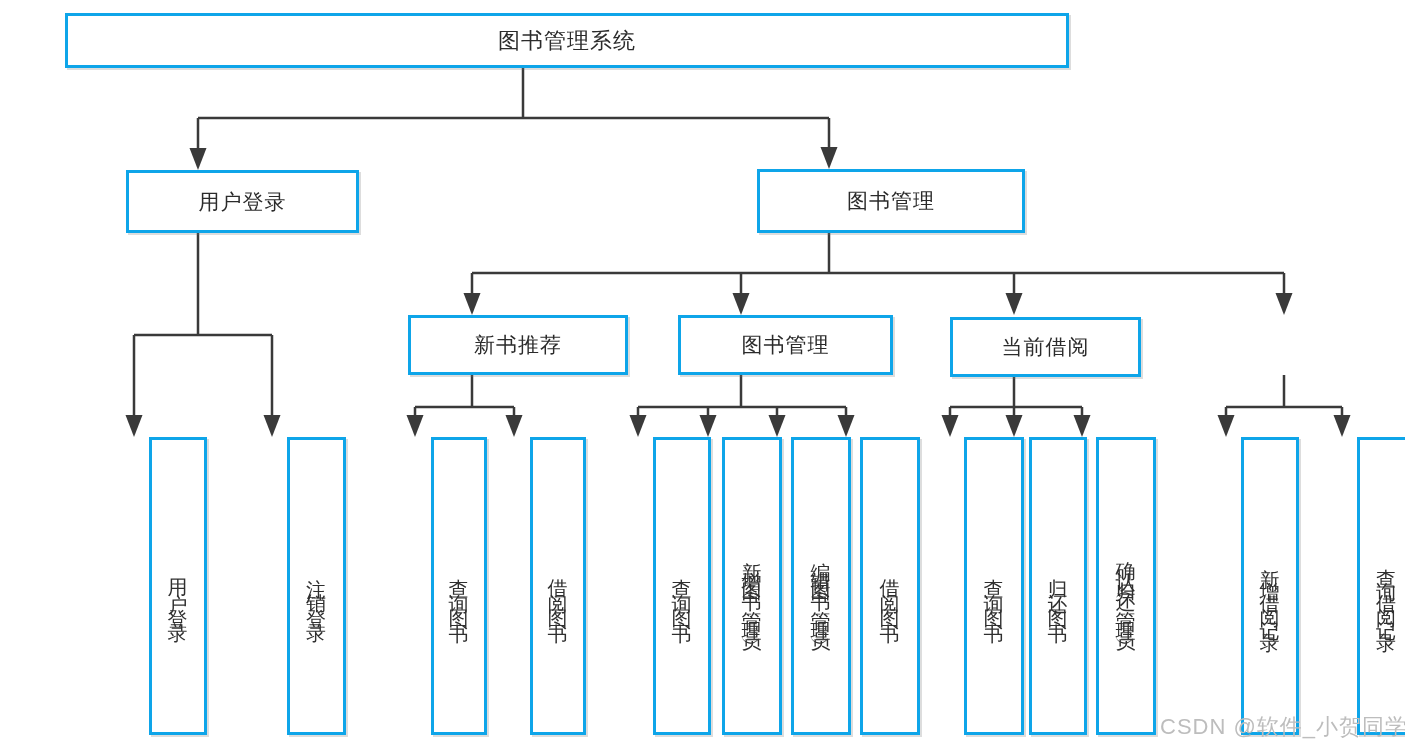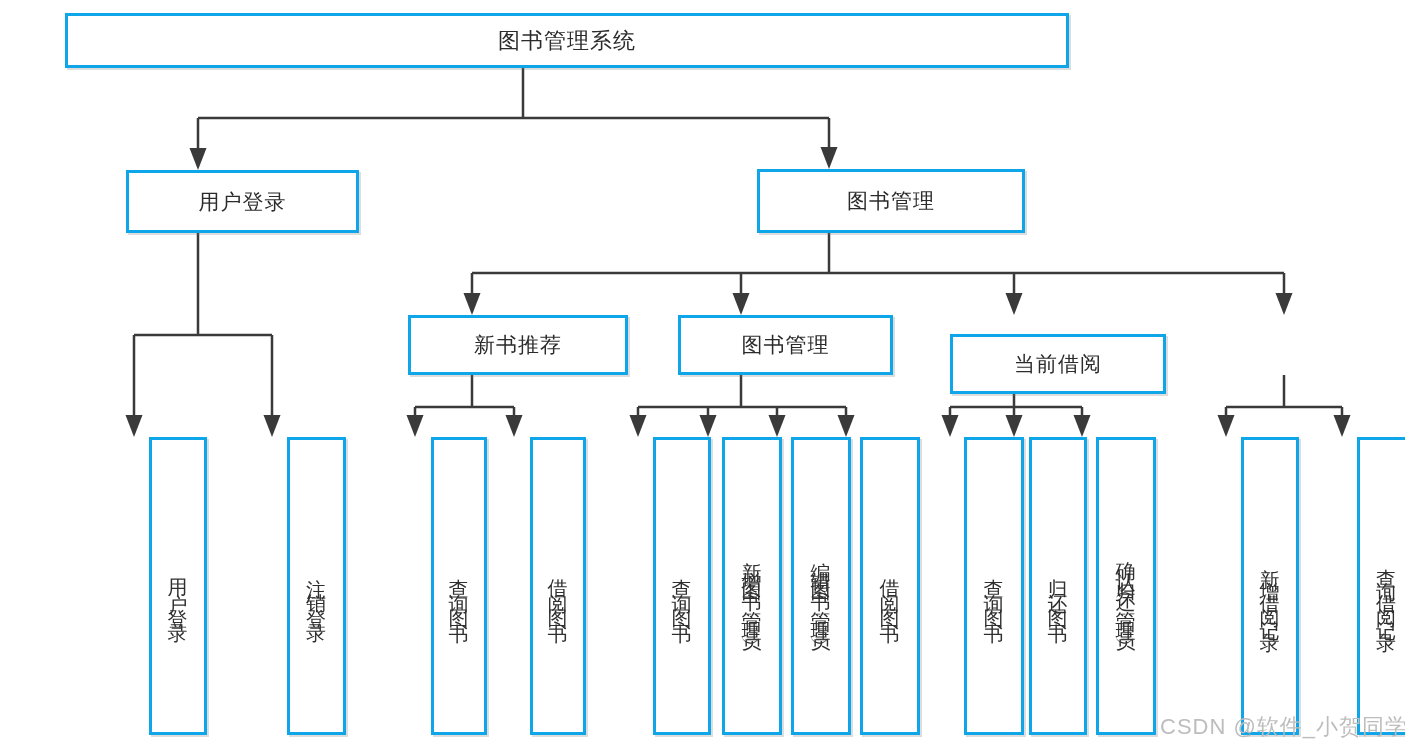--- a/index.html
+++ b/index.html
@@ -85,21 +85,21 @@
     </g>
   </svg>
 
   <div class="node h-node root-node" style="left:21px;top:13px;width:1004px;height:55px">图书管理系统</div>
 
   <div class="node h-node" style="left:82px;top:170px;width:233px;height:63px">用户登录</div>
   <div class="node h-node" style="left:713px;top:169px;width:268px;height:64px">图书管理</div>
 
   <div class="node h-node" style="left:364px;top:315px;width:220px;height:60px">新书推荐</div>
   <div class="node h-node" style="left:634px;top:315px;width:215px;height:60px">图书管理</div>
-  <div class="node h-node" style="left:906px;top:334px;width:216px;height:60px">当前借阅</div>
+  <div class="node h-node" style="left:906px;top:317px;width:191px;height:60px">当前借阅</div>
 
   <div class="node leaf" style="left:105px;top:437px;width:58px;height:298px">用户登录</div>
   <div class="node leaf" style="left:243px;top:437px;width:59px;height:298px">注销登录</div>
 
   <div class="node leaf" style="left:387px;top:437px;width:56px;height:298px">查询图书</div>
   <div class="node leaf" style="left:486px;top:437px;width:56px;height:298px">借阅图书</div>
 
   <div class="node leaf" style="left:609px;top:437px;width:58px;height:298px">查询图书</div>
   <div class="node leaf long" style="left:678px;top:437px;width:60px;height:298px">新增图书（管理员）</div>
   <div class="node leaf long" style="left:747px;top:437px;width:60px;height:298px">编辑图书（管理员）</div>

